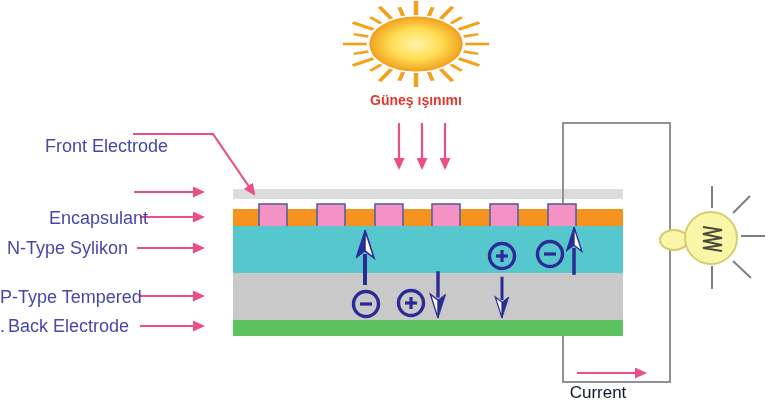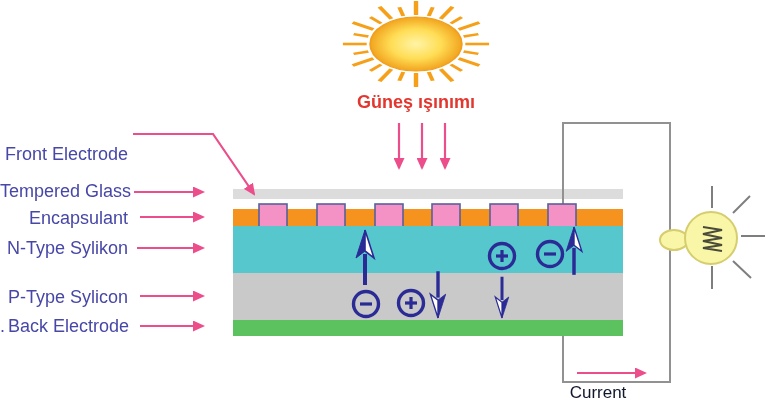--- a/index.html
+++ b/index.html
@@ -8,21 +8,21 @@
     font-family:"Liberation Sans","DejaVu Sans",sans-serif;
   }
   #gfx{position:absolute;left:0;top:0;width:768px;height:408px;}
   .lbl{
     position:absolute;color:#4747A8;font-size:18px;line-height:21px;
     white-space:nowrap;
   }
   .lbl-right{left:0;width:128px;text-align:right;}
   .sun-label{
     position:absolute;left:340px;top:92px;width:152px;text-align:center;
-    color:#E3362E;font-size:18px;font-weight:600;
+    color:#E3362E;font-size:14px;font-weight:600;
   }
   .current-label{
     position:absolute;left:558px;top:383px;width:80px;text-align:center;
     color:#0f172a;font-size:17px;
   }
 </style>
 </head>
 <body>
 
 <div id="canvas">
@@ -134,24 +134,23 @@
         <line x1="741" y1="236" x2="765" y2="236"></line>
         <line x1="733" y1="261" x2="751" y2="278"></line>
         <line x1="712" y1="266" x2="712" y2="289"></line>
       </g>
       <ellipse cx="674" cy="240" rx="14" ry="10" fill="#F9F6A8" stroke="#D6CD6E" stroke-width="2"></ellipse>
       <circle cx="711" cy="238" r="26" fill="#F9F6A8" stroke="#D6CD6E" stroke-width="2"></circle>
       <path d="M703 227 L722 230 L703 234 L722 238 L703 241 L722 245 L703 248 L722 251" fill="none" stroke="#4A4A3A" stroke-width="2"></path>
     </g>
   </svg>
 
-  <div class="lbl lbl-right" style="top:144px;">Front Electrode</div>
-  <div class="lbl lbl-right" style="top:181px;">Tempered Glass</div>
-  <div class="lbl lbl-right" style="top:208px;">Encapsulant</div>
+  <div class="lbl lbl-right" style="top:136px;padding-left:40px;">Front Electrode</div>
+  <div class="lbl lbl-right" style="top:208px;padding-left:20px;">Encapsulant</div>
   <div class="lbl lbl-right" style="top:238px;">N-Type Sylikon</div>
-  <div class="lbl lbl-right" style="top:287px;">P-Type Sylicon</div>
+  <div class="lbl lbl-right" style="top:287px;">P-Type Tempered</div>
   <div class="lbl" style="left:0px;top:316px;">.</div>
   <div class="lbl" style="left:8px;top:316px;width:114px;text-align:center;">Back Electrode</div>
 
   <div class="sun-label">Güneş ışınımı</div>
 
   <div class="current-label">Current</div>
 </div>
 
 </body></html>

